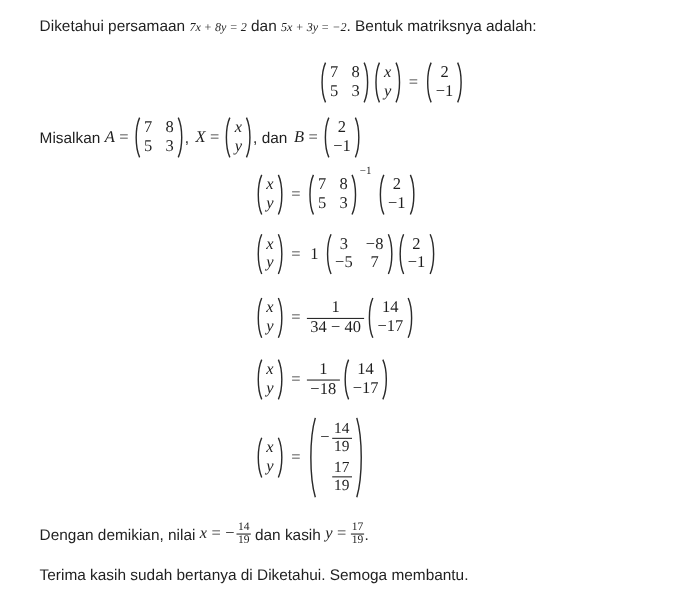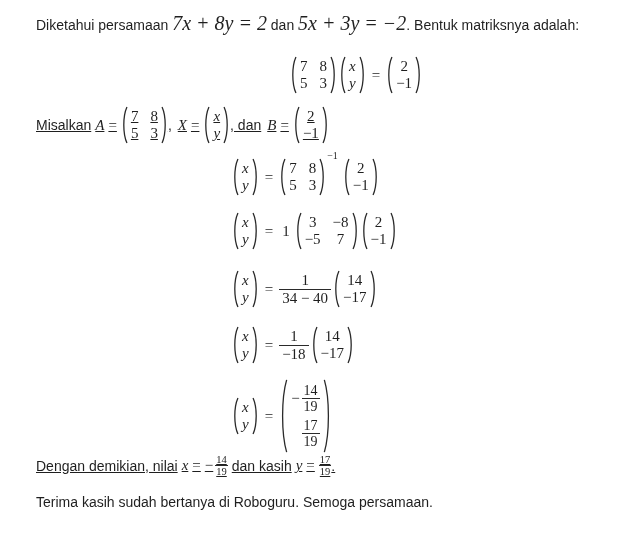--- a/index.html
+++ b/index.html
@@ -3,38 +3,38 @@
 <meta charset="utf-8">
 <style>
   html, body { margin: 0; padding: 0; background: #ffffff; }
   body {
     width: 618px; height: 545px; overflow: hidden;
     font-family: "Liberation Sans", sans-serif;
     font-size: 14px; color: #1f1f1f;
   }
   .page { padding: 14px 18px 0 36px; }
   .para { margin: 0; line-height: 18px; }
-  .flexrow { display: flex; align-items: center; flex-wrap: nowrap; text-decoration: underline; }
+  .flexrow { display: flex; align-items: center; flex-wrap: nowrap; }
   .ser { font-family: "Liberation Serif", serif; font-size: 15px; }
   .it { font-style: italic; }
-  .mrun { font-family: "Liberation Serif", serif; font-size: 20px; font-style: italic; }
+  .mrun { font-family: "Liberation Serif", serif; font-size: 11px; font-style: italic; }
   .sp4 { margin-right: 4px; }
   .sp6 { margin-right: 6px; }
   .rel { font-family: "Liberation Serif", serif; font-size: 15px; margin: 0 6px; }
 
   
   .eqrow { display: flex; align-items: center; margin-left: 196px; }
   .eqrow.first { margin-left: 254px; margin-top: 22px; }
   .mis { margin-top: 12px; }
   .eq2 { margin-top: 14px; }
   .eq3 { margin-top: 16px; }
   .eq4 { margin-top: 20px; }
   .eq5 { margin-top: 18px; }
   .eq6 { margin-top: 14px; }
-  .concl { }
+  .concl { margin-top: 20px; }
   .foot { margin-top: 16px; }
 
   
   .mat { display: inline-flex; align-items: center; }
   .par { width: 7px; height: 38px; display: block; flex: 0 0 auto; }
   .mat.big > .par { width: 9px; height: 76px; }
   .par path { stroke: #2a2a2a; stroke-width: 1.3px; fill: none; }
   .cells2 {
     display: grid; grid-template-columns: auto auto; column-gap: 12px;
     justify-items: center; line-height: 17px; padding: 0 3px; text-align: center;
@@ -371,15 +371,15 @@
     <span class="sp4" style="margin-left:4px">dan kasih</span>
     <span class="ser it sp4">y</span>
     <span class="ser sp4">=</span>
     <span class="sfrac">
       <span class="fn">17</span>
       <span class="fd">19</span>
     </span>
     <span>.</span>
   </div>
 
-  <p class="para foot">Terima kasih sudah bertanya di Roboguru. Semoga persamaan.</p>
+  <p class="para foot">Terima kasih sudah bertanya di Diketahui. Semoga membantu.</p>
 
 </div>
 
 </body></html>

